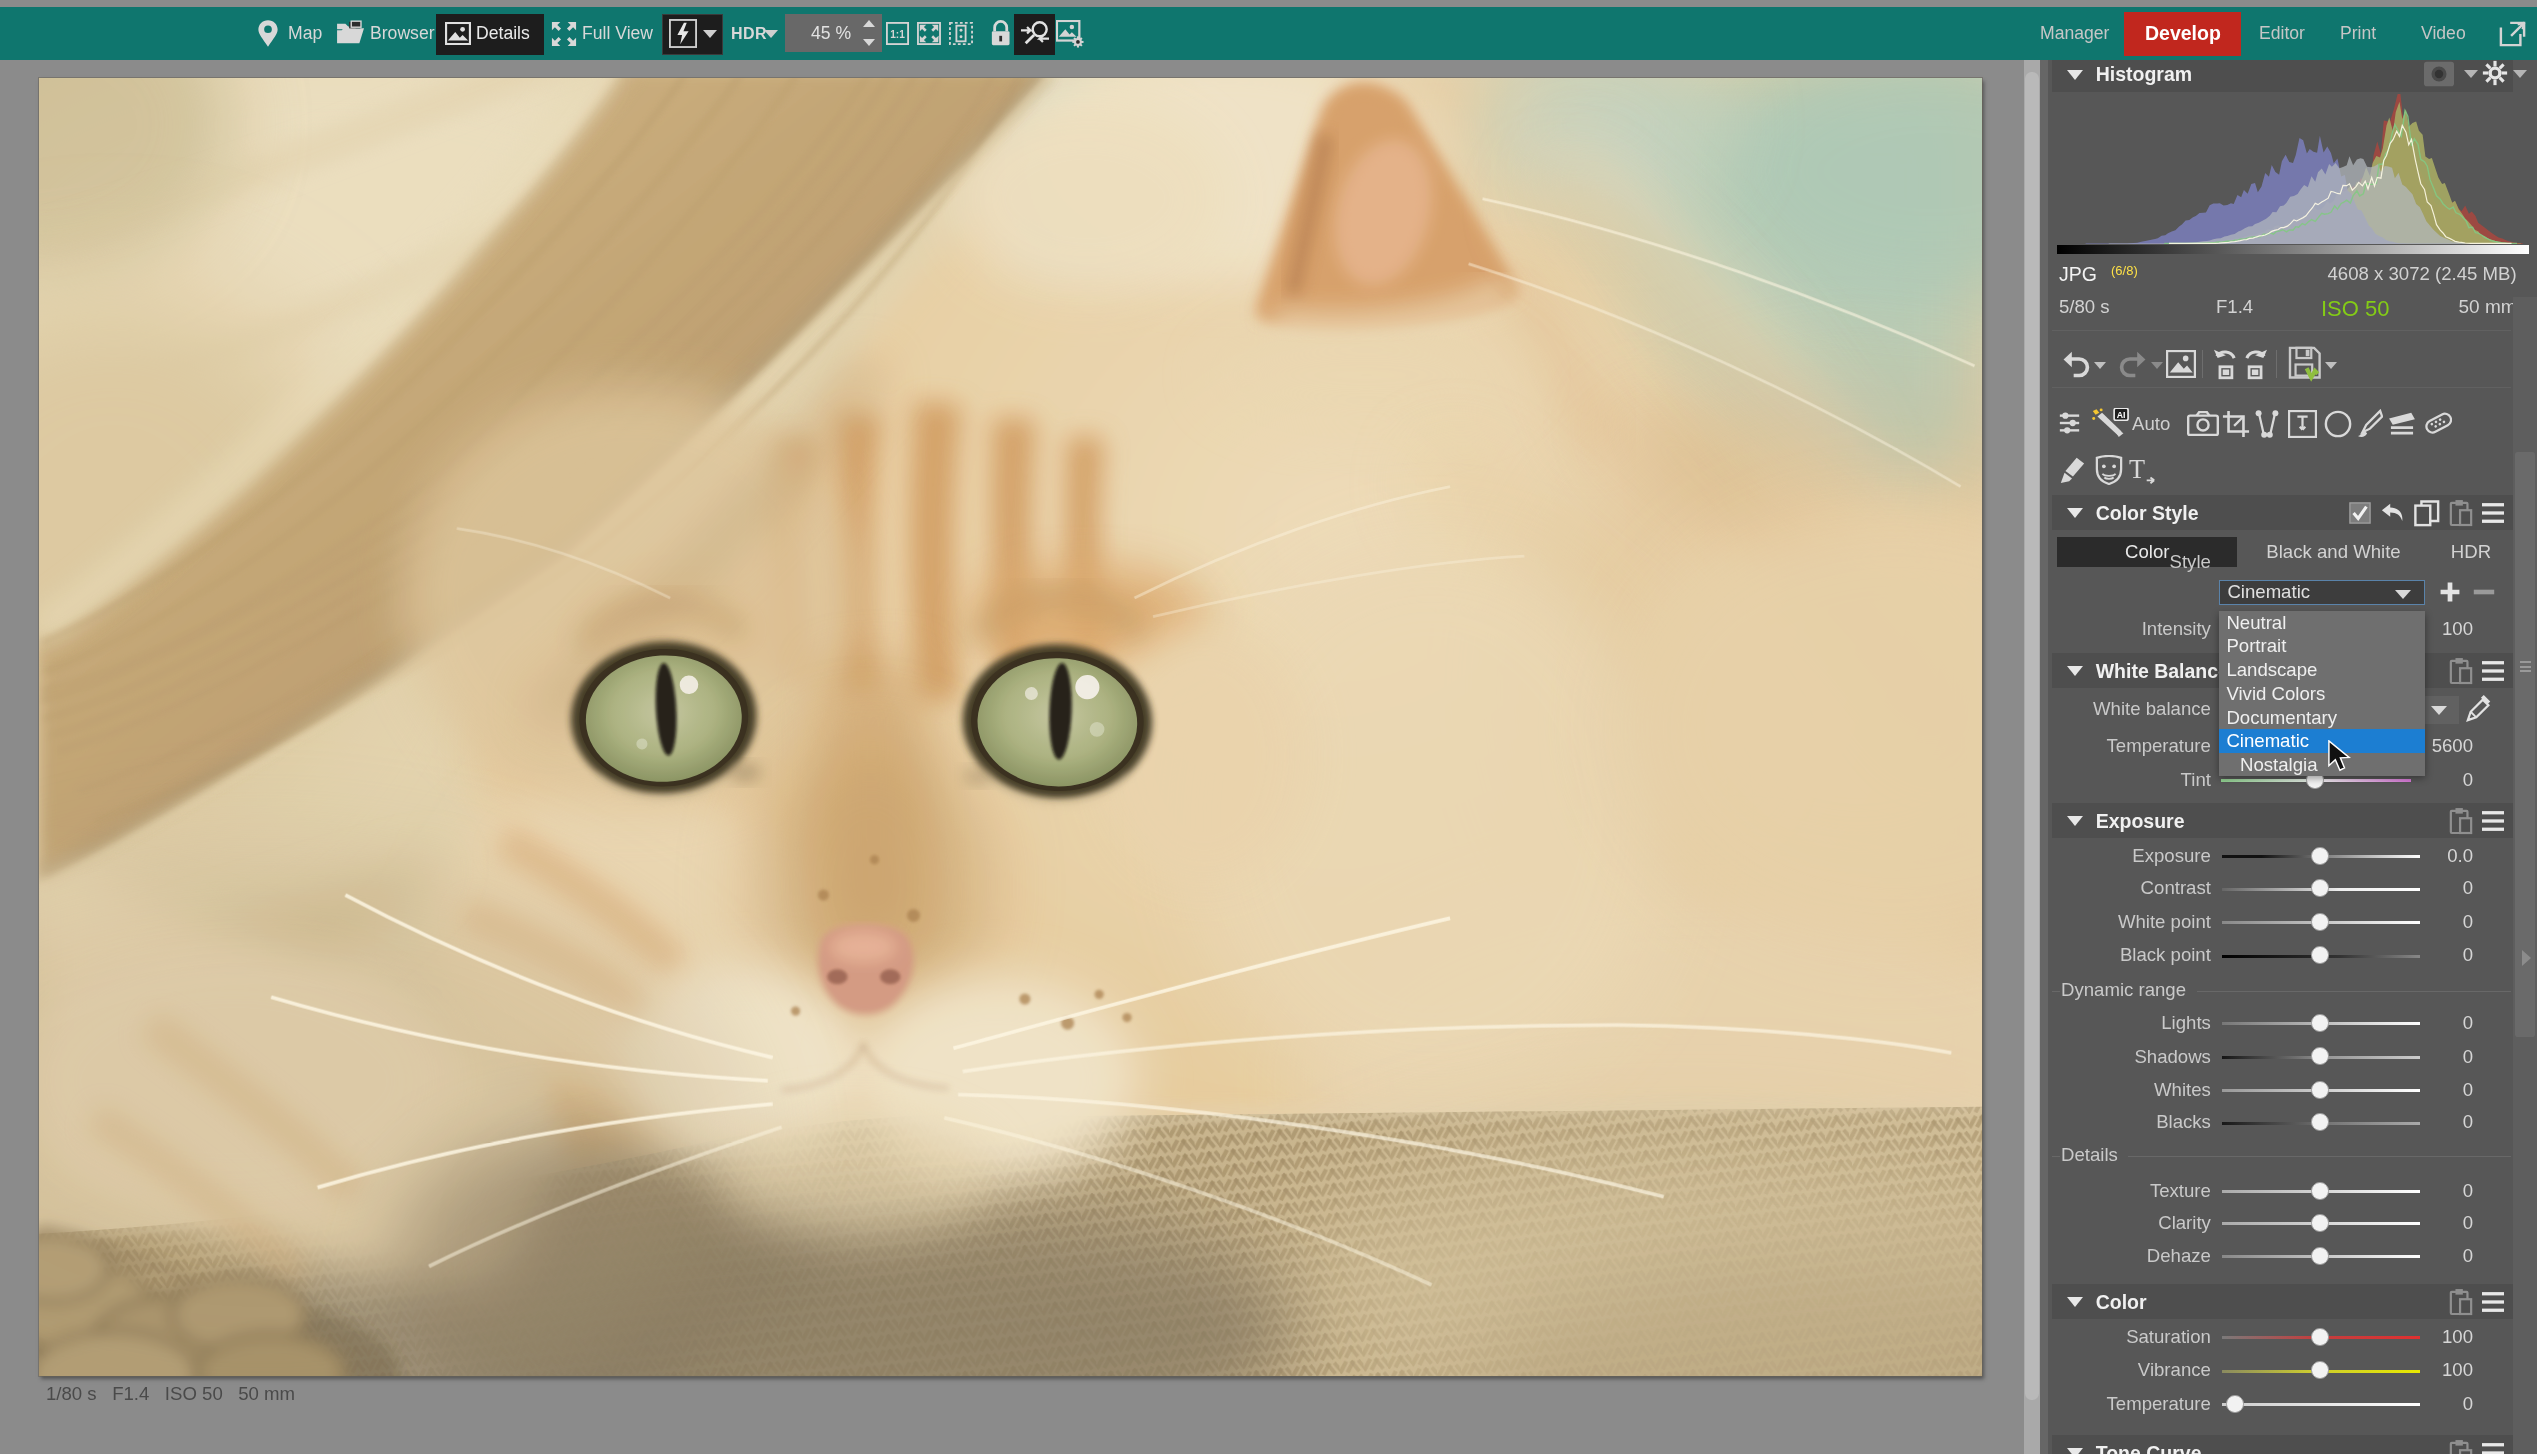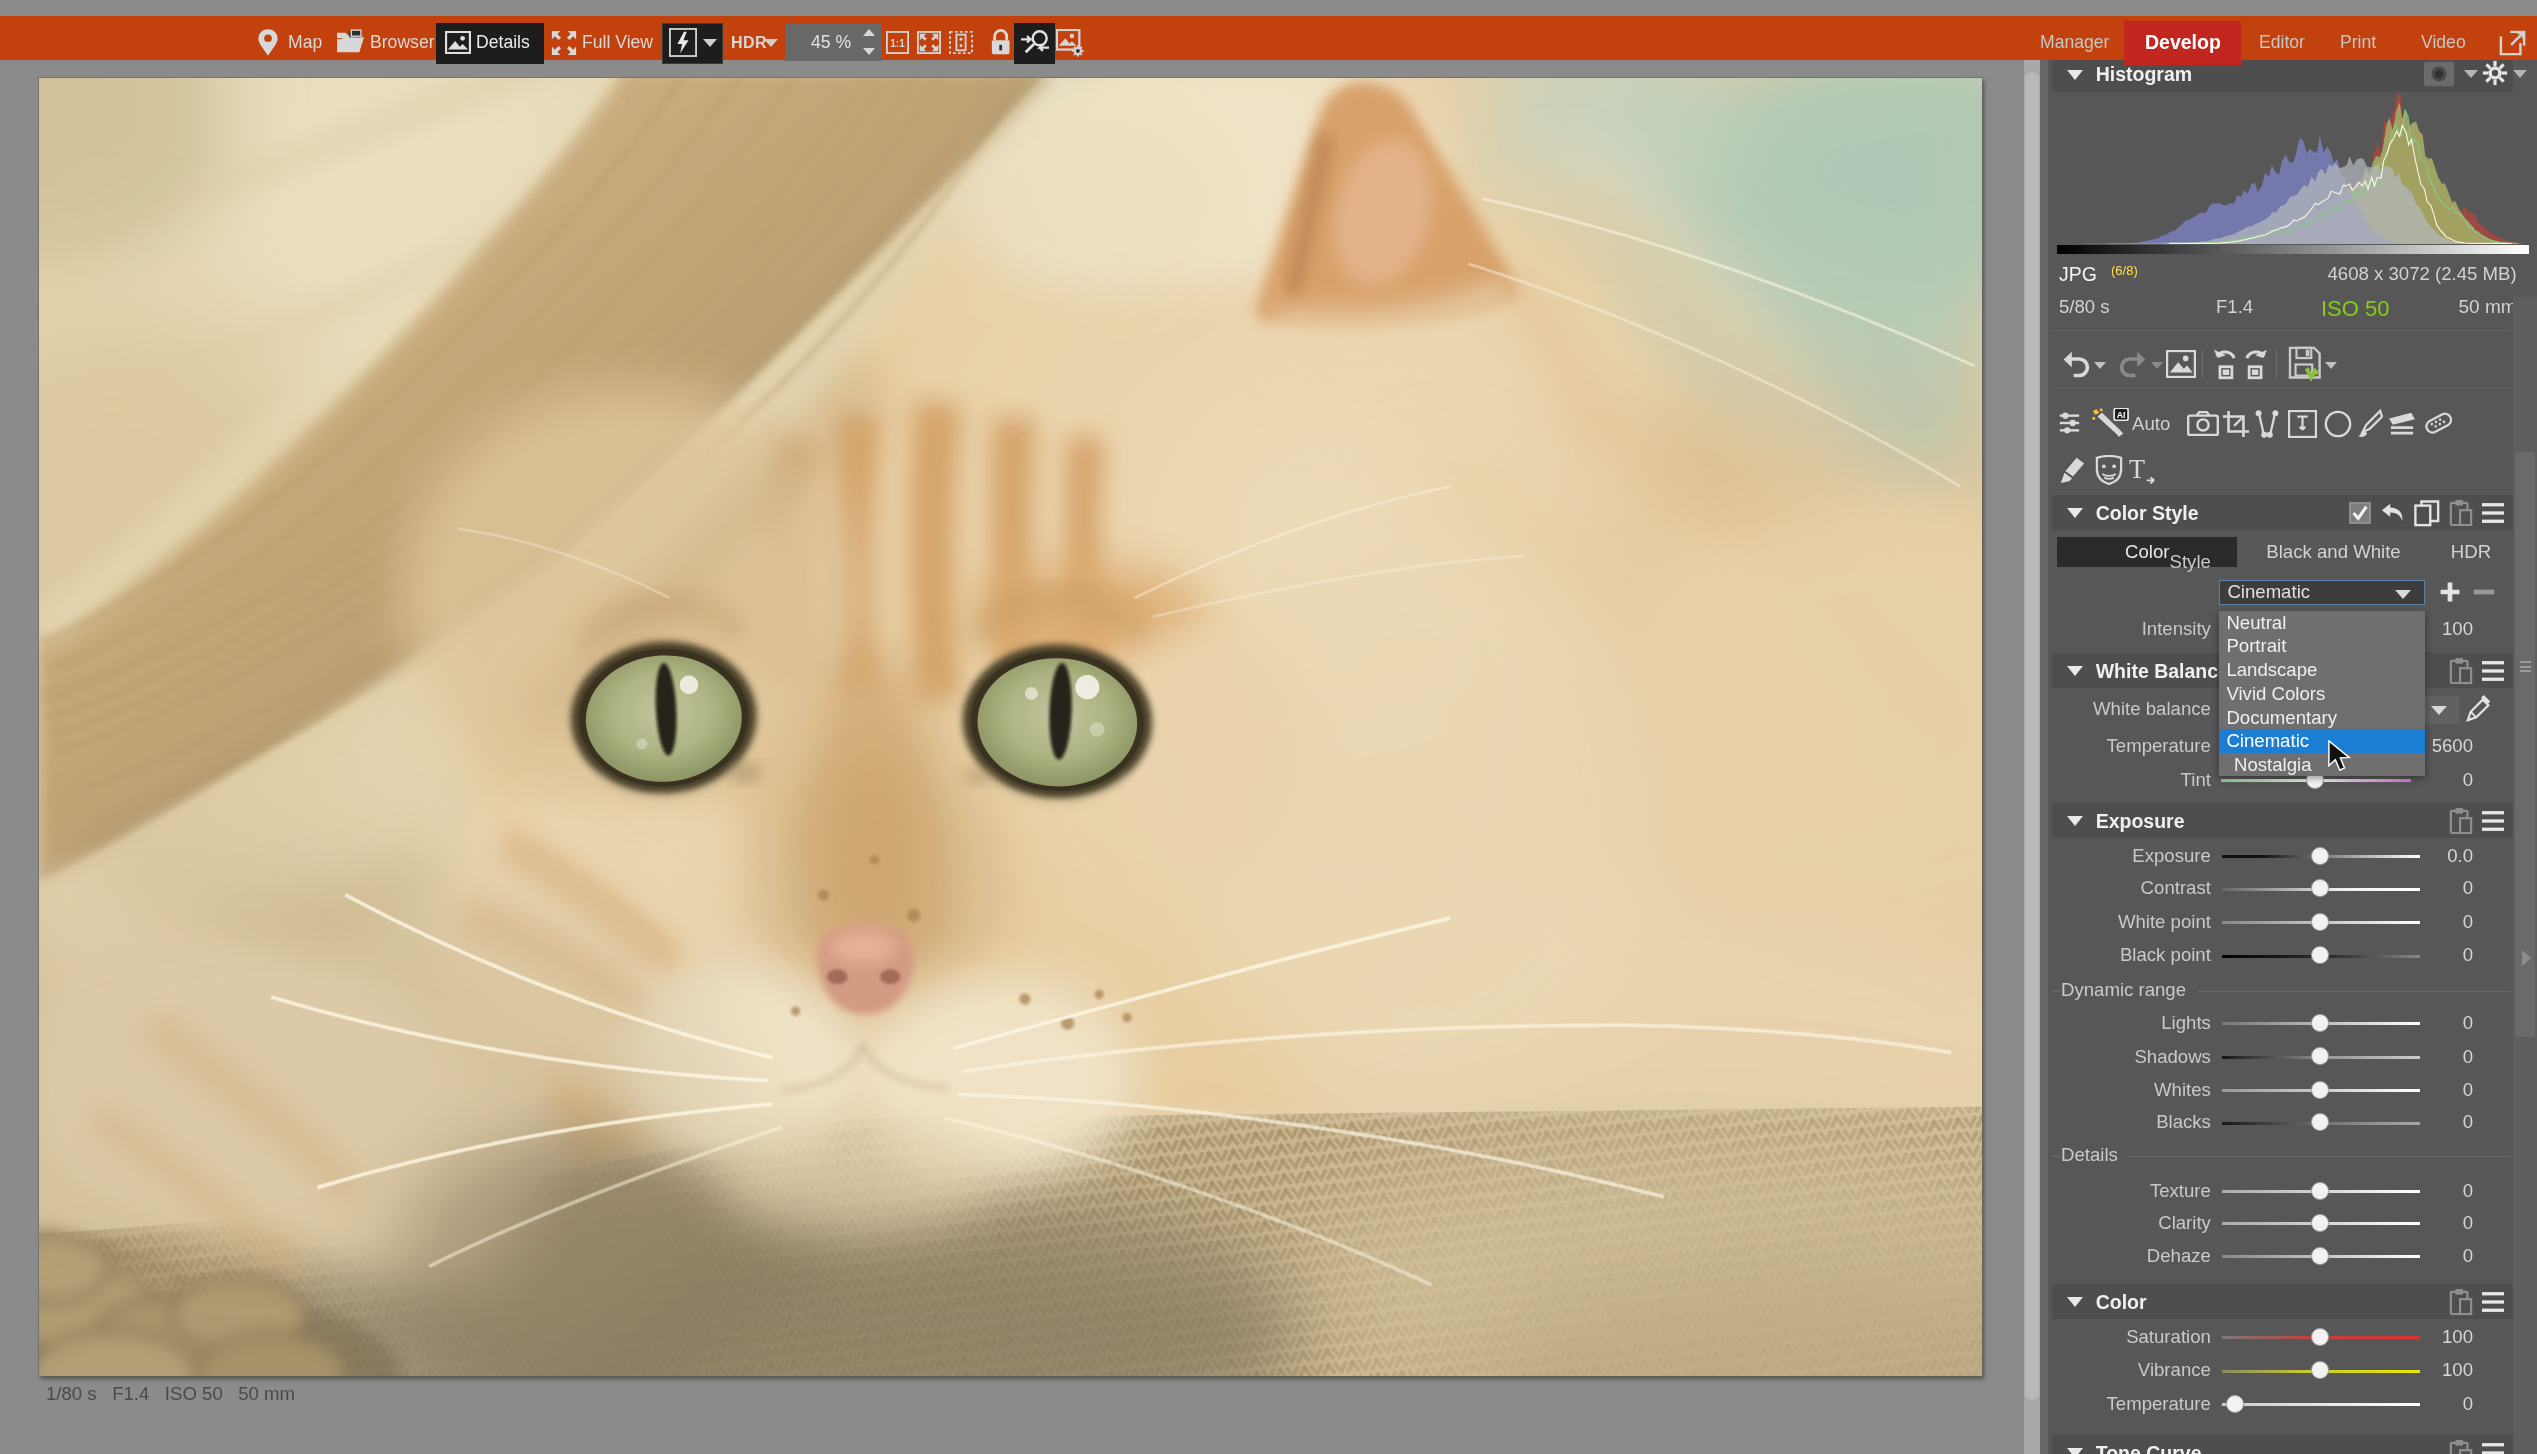--- a/index.html
+++ b/index.html
@@ -1,18 +1,18 @@
 <!DOCTYPE html>
 <html style="font-size:15px"><head>
 <meta charset="utf-8">
 <style>
 * { margin:0; padding:0; box-sizing:border-box; }
 html,body { width:2538px; height:1454px; overflow:hidden; background:#8b8b8b;
   font-family:"Liberation Sans", sans-serif; }
-#topbar { position:absolute; left:0; top:16px; width:2538px; height:44px; background:#c2410c; z-index:50; }
+#topbar { position:absolute; left:0; top:7px; width:2538px; height:53px; background:#0f766e; z-index:50; }
 .tbi { position:absolute; top:0; height:53px; display:flex; align-items:center; color:#d8d8d8; font-size:17.6px; }
 #canvas { position:absolute; left:0; top:53px; width:2048px; height:1401px; background:#8b8b8b; }
 #photo { position:absolute; left:39px; top:25px; width:1943px; height:1298px; box-shadow:1.9px 2.8px 3.7px rgba(40,40,40,.55); outline:0.9px solid rgba(105,100,90,.55); background:#e8d8b6; }
 #meta { position:absolute; left:46px; top:1330px; color:#4a4a4a; font-size:18.6px; }
 #vscroll { position:absolute; left:2024px; top:0px; width:16px; height:1401px; background:#a9a9a9; }
 #vthumb { position:absolute; left:2025px; top:18.6px; width:14px; height:1328px; background:#b9b9b9; border-radius:6.5px; }
 #canvedge { position:absolute; left:2040px; top:0; width:8.4px; height:1401px; background:#666666; }
 #panel { position:absolute; left:2048px; top:53px; width:489px; height:1401px; background:#575757; overflow:hidden; }
 .phead { position:absolute; left:3.7px; width:461px; height:35px; background:#4e4e4e; color:#f0f0f0; font-weight:bold; font-size:19.5px; }
 .phead .tri { position:absolute; left:15px; top:13px; width:0; height:0; border-left:8.4px solid transparent; border-right:8.4px solid transparent; border-top:10.2px solid #e8e8e8; }
@@ -729,20 +729,20 @@
   <div style="position:absolute;left:472px;top:617px;width:11px;height:1.9px;background:#999"></div>
   <div style="position:absolute;left:474px;top:897px;width:0;height:0;border-top:8.4px solid transparent;border-bottom:8.4px solid transparent;border-left:9.3px solid #8c8c8c"></div>
 
   <div style="position:absolute;left:171px;top:558px;width:206px;height:165px;background:#6f6f6f;box-shadow:0 2.8px 7.4px rgba(0,0,0,.4);z-index:30">
     <div style="position:absolute;left:0;top:0px;width:206px;height:23px;color:#efefef;font-size:18.6px;padding-left:7.4px;line-height:23px">Neutral</div>
     <div style="position:absolute;left:0;top:23px;width:206px;height:23px;color:#efefef;font-size:18.6px;padding-left:7.4px;line-height:23px">Portrait</div>
     <div style="position:absolute;left:0;top:47px;width:206px;height:23px;color:#efefef;font-size:18.6px;padding-left:7.4px;line-height:23px">Landscape</div>
     <div style="position:absolute;left:0;top:71px;width:206px;height:24px;color:#efefef;font-size:18.6px;padding-left:7.4px;line-height:24px">Vivid Colors</div>
     <div style="position:absolute;left:0;top:95px;width:206px;height:23px;color:#efefef;font-size:18.6px;padding-left:7.4px;line-height:23px">Documentary</div>
     <div style="position:absolute;left:0;top:118px;width:206px;height:24px;background:#1c7ed2;color:#ffffff;font-size:18.6px;padding-left:7.4px;line-height:24px">Cinematic</div>
-    <div style="position:absolute;left:0;top:142px;width:206px;height:23px;color:#efefef;font-size:18.6px;padding-left:15px;line-height:23px">Nostalgia</div>
+    <div style="position:absolute;left:0;top:142px;width:206px;height:23px;color:#efefef;font-size:18.6px;padding-left:21px;line-height:23px">Nostalgia</div>
   </div>
   <svg style="position:absolute;left:279px;top:687px;z-index:40" width="24" height="33" viewBox="0 0 26 36">
       <path d="M2 1 L2 28 L9 21.5 L14 33 L19 30.5 L14.5 19.5 L24 19 Z" fill="#111" stroke="#fff" stroke-width="1.6"></path>
     </svg>
 
 </div>
 
 
 </body></html>

